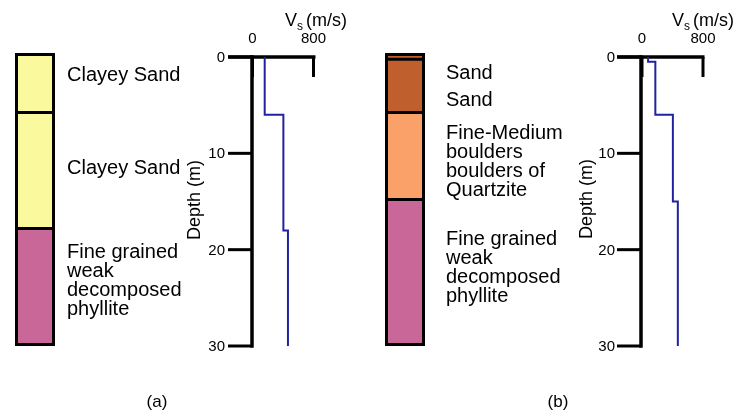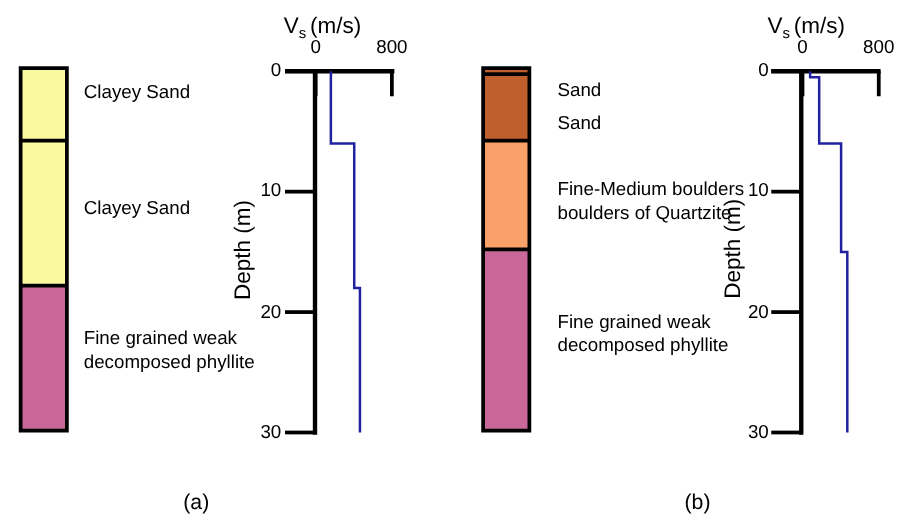--- a/index.html
+++ b/index.html
@@ -2,24 +2,24 @@
 <html><head>
 <meta charset="utf-8">
 <style>
   html,body{margin:0;padding:0;background:#ffffff;}
   #canvas{
     position:relative;width:736px;height:419px;background:#ffffff;
     font-family:"Liberation Sans", sans-serif;color:#000;overflow:hidden;
   }
   #fig-svg{position:absolute;left:0;top:0;}
   .t{position:absolute;color:#000;white-space:normal;}
-  .layer-label{font-size:15px;line-height:19px;transform:translateY(-50%);}
+  .layer-label{font-size:20px;line-height:19px;transform:translateY(-50%);}
   .ytick-label{font-size:15px;line-height:18px;text-align:right;}
   .xtick-label{font-size:15px;line-height:16px;text-align:center;white-space:nowrap;}
-  .vs-title{font-size:18px;line-height:20px;text-align:left;white-space:nowrap;}
+  .vs-title{font-size:18px;line-height:20px;text-align:right;white-space:nowrap;}
   .vs-title .sub{font-size:12px;vertical-align:-4px;}
   .vs-title .units{margin-left:3px;}
   .ylabel{font-size:18px;line-height:20px;white-space:nowrap;
           transform:translate(-50%,-50%) rotate(-90deg);}
   .caption{font-size:17px;line-height:20px;transform:translateX(-50%);}
 </style>
 </head>
 <body>
 
 <div id="canvas">

